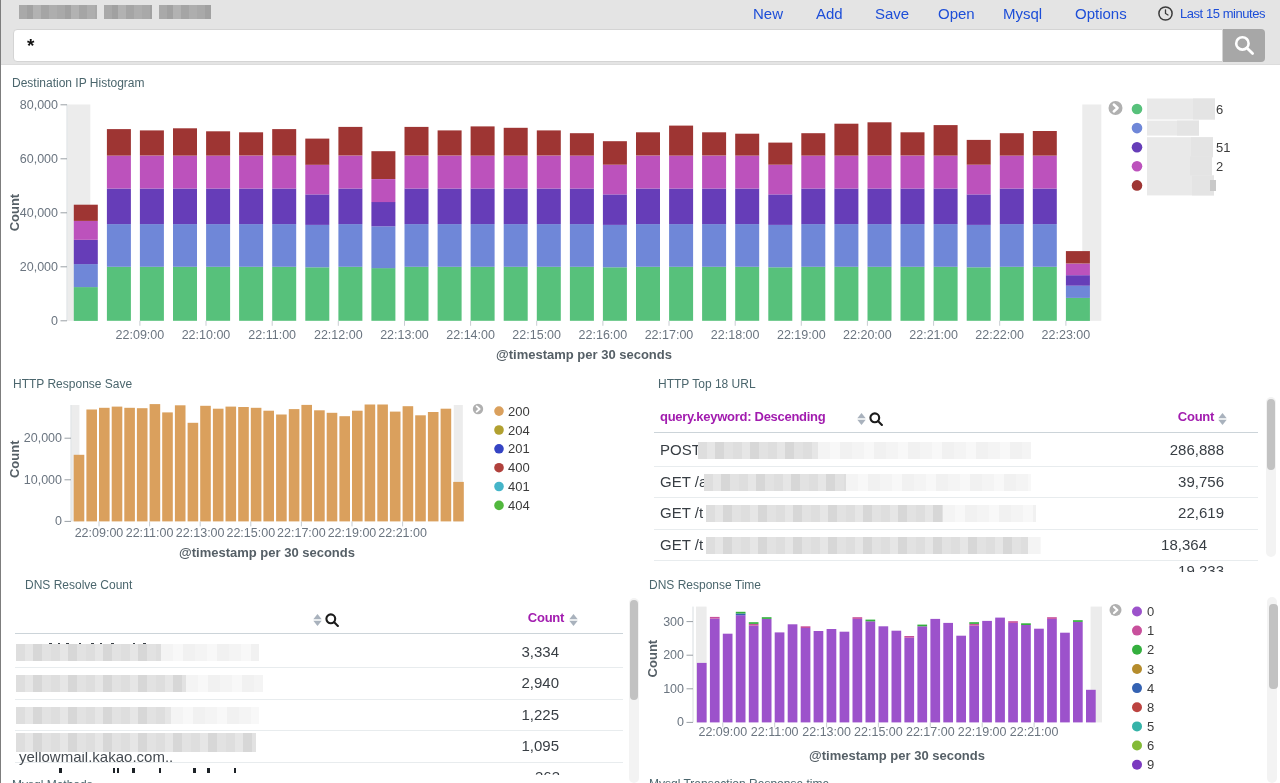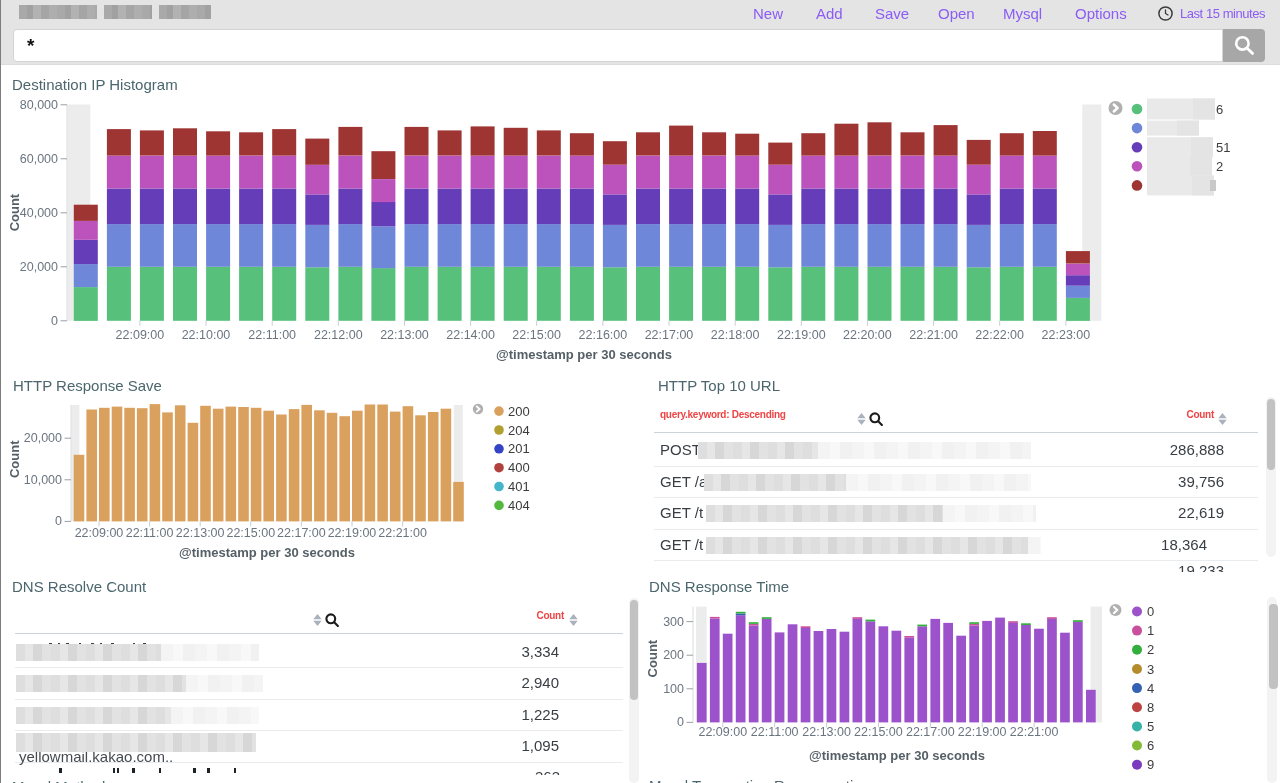--- a/index.html
+++ b/index.html
@@ -1,22 +1,22 @@
 <!DOCTYPE html>
 <html><head><meta charset="utf-8"><style>
 *{margin:0;padding:0;box-sizing:border-box}
 body{font-family:"Liberation Sans",sans-serif;background:#fff}
 #page{position:relative;width:1280px;height:783px;overflow:hidden;background:#fff;border-left:1px solid #7d7d7d}
 .topbar{position:absolute;left:0;top:0;width:1280px;height:65px;background:#e4e4e4;border-left:1px solid #7d7d7d;margin-left:-1px;border-bottom:1px solid #dcdcdc}
-.menu{position:absolute;top:5px;height:18px;font-size:15px;color:#8b5cf6}
+.menu{position:absolute;top:5px;height:18px;font-size:15px;color:#1d4ed8}
 .title-blur{position:absolute;top:5px;height:14px;background:repeating-linear-gradient(90deg,#a9a9a9 0 8px,#a1a1a1 8px 14px,#b2b2b2 14px 22px,#a5a5a5 22px 30px,#aeaeae 30px 38px)}
 .searchbox{position:absolute;left:12px;top:29px;width:1210px;height:33px;background:#fff;border:1px solid #d4d4d4;border-radius:4px 0 0 4px}
 .searchbtn{position:absolute;left:1222px;top:29px;width:42px;height:33px;background:#a7a7a7;border-radius:0 4px 4px 0}
-.ptitle{position:absolute;font-size:15px;color:#4b666d;white-space:nowrap}
-.th{position:absolute;font-size:10px;font-weight:bold;color:#ef4444;white-space:nowrap;letter-spacing:-0.28px}
+.ptitle{position:absolute;font-size:12px;color:#4b666d;white-space:nowrap}
+.th{position:absolute;font-size:13px;font-weight:bold;color:#a21caf;white-space:nowrap;letter-spacing:-0.28px}
 .td{position:absolute;font-size:15px;color:#383e44;white-space:nowrap}
 .hline{position:absolute;height:1px;background:#e8ecee}
 .blur1{position:absolute;background:repeating-linear-gradient(90deg,#dedede 0 9px,#e6e6e6 9px 17px,#d7d7d7 17px 26px,#e2e2e2 26px 35px)}
 .blur2{position:absolute;background:repeating-linear-gradient(90deg,#f4f4f4 0 12px,#f8f8f8 12px 22px,#f1f1f1 22px 34px)}
 .sbtrack{position:absolute;width:10px;background:#f3f3f3;border-radius:5px}
 .sbthumb{position:absolute;width:8px;background:#c2c2c2;border-radius:4px}
 </style></head><body>
 <div id="page">
 
 <div class="topbar"></div>
@@ -36,22 +36,22 @@
     </svg>
 <div class="searchbox"></div>
 <div style="position:absolute;left:26px;top:35px;font-size:19px;font-weight:bold;color:#111">*</div>
 <div class="searchbtn"></div>
 <svg style="position:absolute;left:1232px;top:34px" width="23" height="23" viewBox="0 0 23 23">
 <circle cx="9.4" cy="9.4" r="6.2" stroke="#fff" stroke-width="2.6" fill="none"></circle>
 <line x1="14.2" y1="14.2" x2="19.6" y2="19.6" stroke="#fff" stroke-width="2.8" stroke-linecap="round"></line>
     </svg>
 <div class="ptitle" style="left:11px;top:76px">Destination IP Histogram</div>
 <div class="ptitle" style="left:12px;top:377px">HTTP Response Save</div>
-<div class="ptitle" style="left:657px;top:377px">HTTP Top 10 URL</div>
-<div class="ptitle" style="left:11px;top:578px">DNS Resolve Count</div>
+<div class="ptitle" style="left:657px;top:377px">HTTP Top 18 URL</div>
+<div class="ptitle" style="left:24px;top:578px">DNS Resolve Count</div>
 <div class="ptitle" style="left:648px;top:578px">DNS Response Time</div>
 <div class="ptitle" style="left:11px;top:778px">Mysql Methods</div>
 <div class="ptitle" style="left:648px;top:776.5px">Mysql Transaction Response time</div>
 <svg style="position:absolute;left:0px;top:70px" width="1280" height="300" viewBox="0 70 1280 300" font-family="'Liberation Sans', sans-serif">
       <rect x="66.5" y="104.5" width="22.8" height="216.3" fill="#ececec"></rect>
 <rect x="1081.3" y="104.5" width="19" height="216.3" fill="#ececec"></rect>
 <line x1="66" y1="104.5" x2="66" y2="320.8" stroke="#d8dde0" stroke-width="1"></line>
 <line x1="59.5" y1="320.8" x2="66" y2="320.8" stroke="#9aa0a6" stroke-width="1"></line>
 <text x="57" y="320.8" text-anchor="end" dominant-baseline="central" font-size="12.5" fill="#6b7580">0</text>
 <line x1="59.5" y1="266.8" x2="66" y2="266.8" stroke="#9aa0a6" stroke-width="1"></line>

